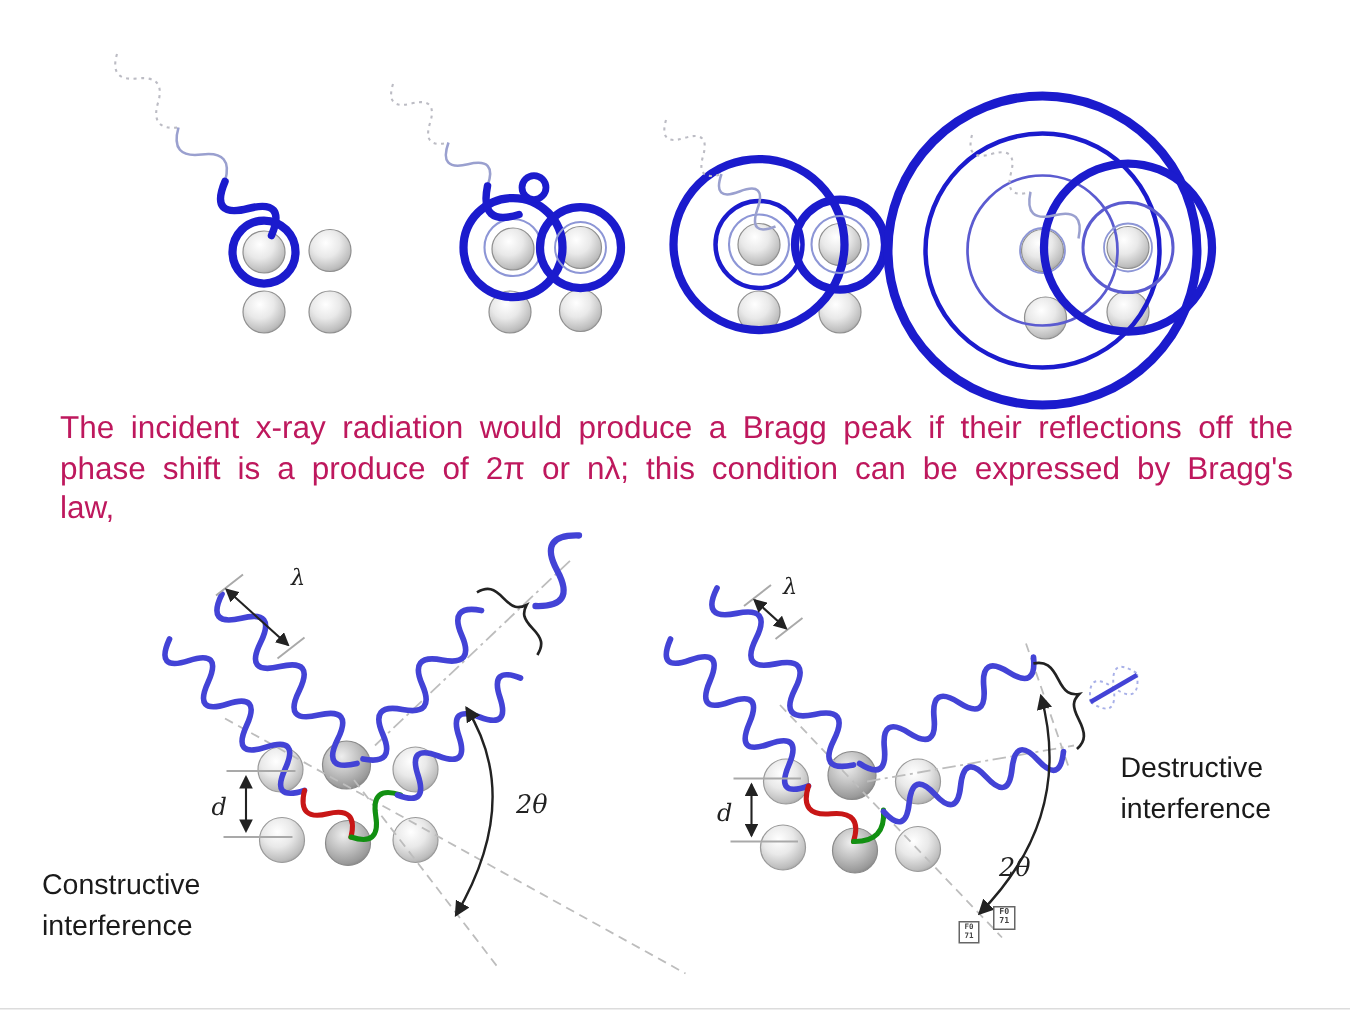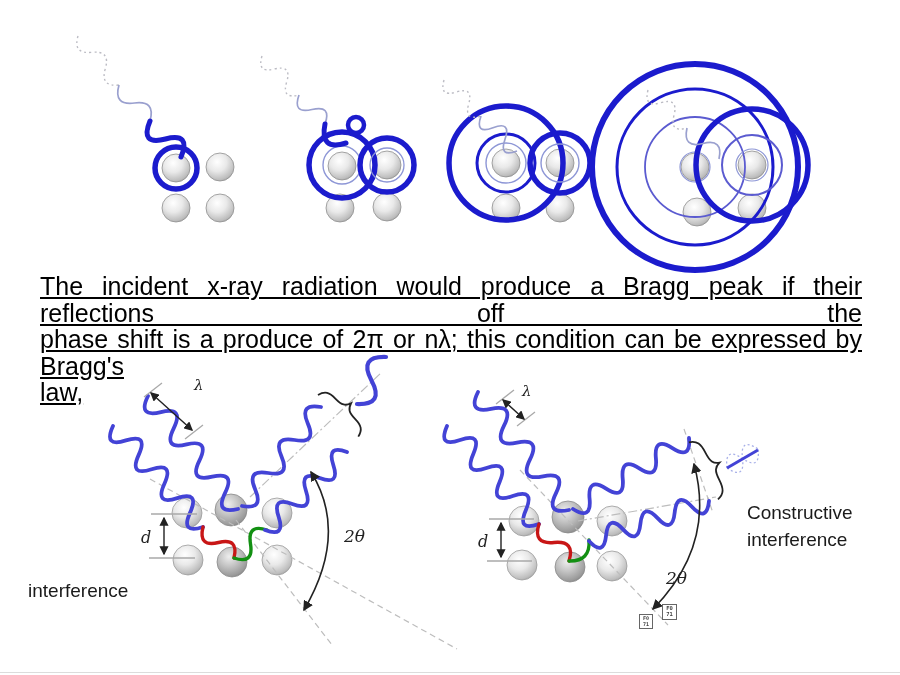--- a/index.html
+++ b/index.html
@@ -1,20 +1,20 @@
 <!DOCTYPE html>
 <html><head>
 <meta charset="utf-8">
 <style>
   html,body{margin:0;padding:0;background:#fff;}
   #slide{position:relative;width:900px;height:675px;background:#ffffff;overflow:hidden;
          font-family:"Liberation Sans",sans-serif;color:#111;}
   .lbl{position:absolute;white-space:nowrap;}
   #paragraph{position:absolute;left:40px;top:273px;width:822px;
-             font-size:25px;line-height:26.6px;color:#000000;text-decoration:underline;}
+             font-size:21px;line-height:26.6px;color:#be185d;}
   #paragraph .jline{text-align:justify;text-align-last:justify;}
   .interf-label{font-size:19px;line-height:27px;color:#1a1a1a;}
   .tofu{position:absolute;border:1px solid #666;background:#fff;color:#444;
         width:12px;height:13px;font:600 5px/6px "DejaVu Sans Mono",monospace;
         text-align:center;overflow:hidden;}
   .tofu.big{width:13px;height:14px;font-size:5.5px;}
   #bottom-edge{position:absolute;left:0;top:672px;width:900px;height:1px;background:#dcdcdc;}
   svg text{font-family:"DejaVu Serif",serif;}
 </style>
 </head>
@@ -175,25 +175,26 @@
     </g>
   </svg>
 
   <div id="paragraph">
     <div class="jline">The incident x-ray radiation would produce a Bragg peak if their reflections off the</div>
     <div class="jline">phase shift is a produce of 2π or nλ; this condition can be expressed by Bragg's</div>
     <div>law,</div>
   </div>
 
   <div class="lbl interf-label" style="left:28px;top:577px;">
+    <div>Constructive</div>
     <div>interference</div>
   </div>
 
   <div class="lbl interf-label" style="left:747px;top:499px;">
-    <div>Constructive</div>
+    <div>Destructive</div>
     <div>interference</div>
   </div>
 
   <div class="tofu" style="left:639px;top:614px;">
     <div>F0</div>
     <div>71</div>
   </div>
   <div class="tofu big" style="left:662px;top:604px;">
     <div>F0</div>
     <div>71</div>

